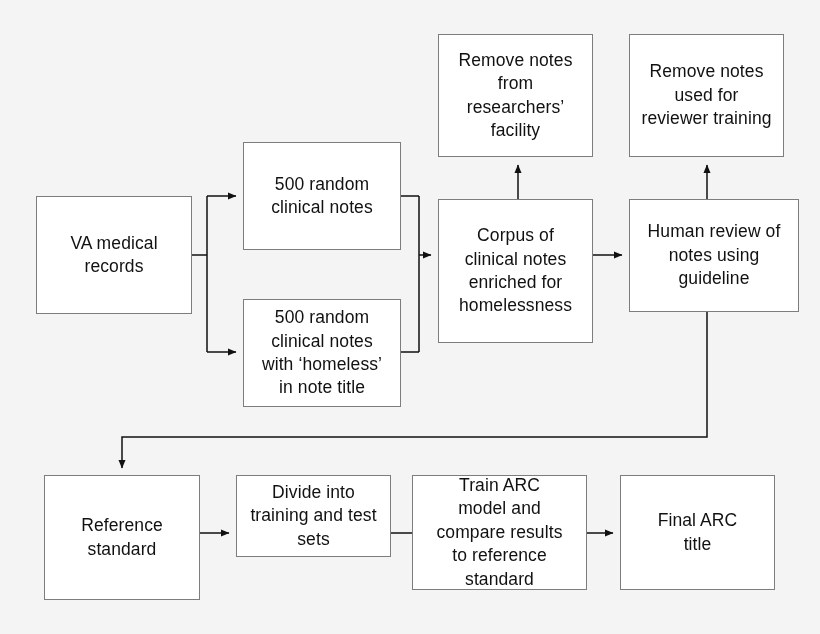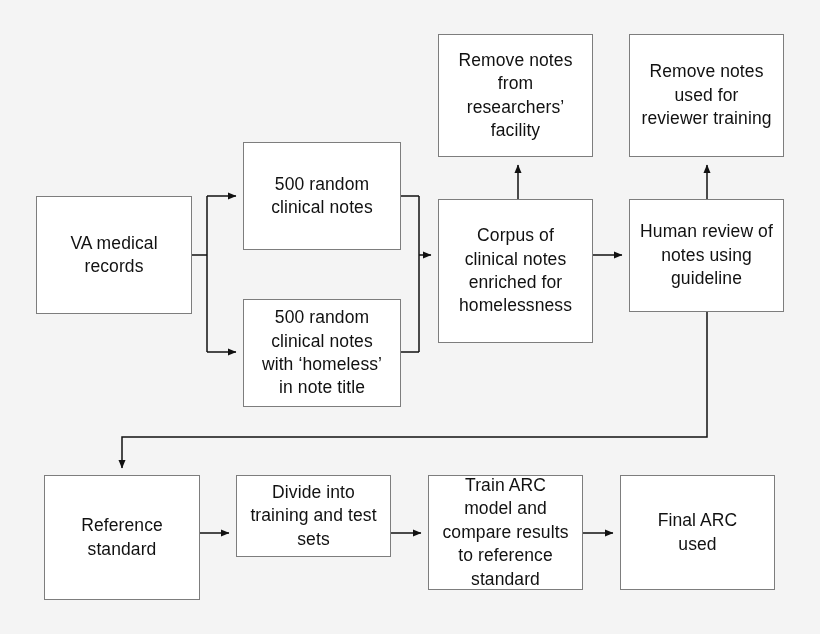--- a/index.html
+++ b/index.html
@@ -111,43 +111,43 @@
 researchers’
 facility</span>
   </div>
 
   <div class="node" style="left:629px; top:34px; width:155px; height:123px;">
     <span class="node-label">Remove notes
 used for
 reviewer training</span>
   </div>
 
-  <div class="node" style="left:629px; top:199px; width:155px; height:113px;">
+  <div class="node" style="left:629px; top:199px; width:170px; height:113px;">
     <span class="node-label">Human review of
 notes using
 guideline</span>
   </div>
 
   <div class="node" style="left:44px; top:475px; width:156px; height:125px;">
     <span class="node-label">Reference
 standard</span>
   </div>
 
   <div class="node" style="left:236px; top:475px; width:155px; height:82px;">
     <span class="node-label">Divide into
 training and test
 sets</span>
   </div>
 
-  <div class="node" style="left:428px; top:475px; width:155px; height:115px;justify-content:center;">
+  <div class="node" style="left:412px; top:475px; width:175px; height:115px;justify-content:center;">
     <span class="node-label">Train ARC
 model and
 compare results
 to reference
 standard</span>
   </div>
 
   <div class="node" style="left:620px; top:475px; width:155px; height:115px;">
     <span class="node-label">Final ARC
-used</span>
+title</span>
   </div>
 
 </div>
 
 </body></html>

